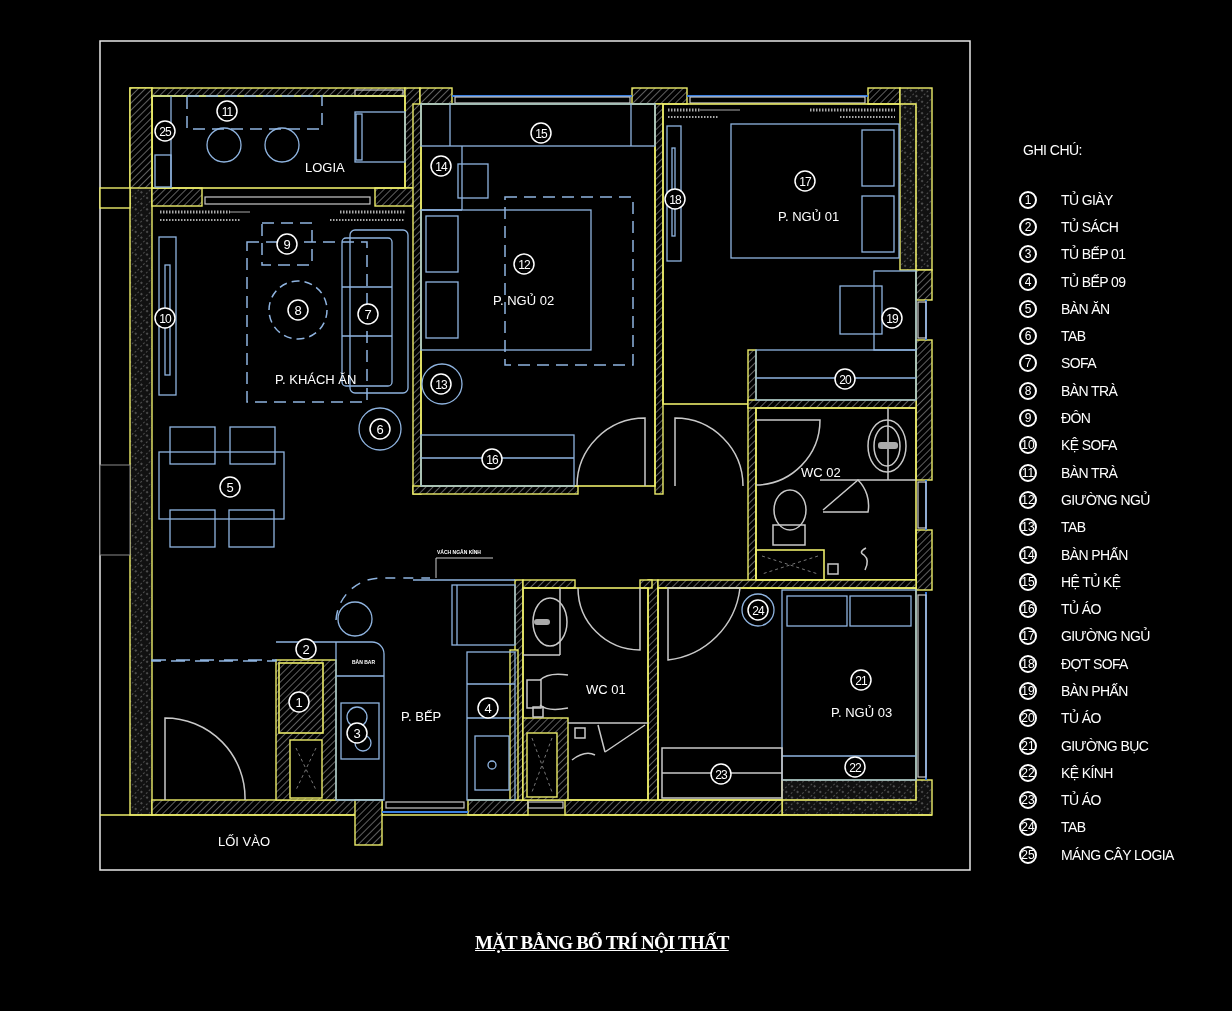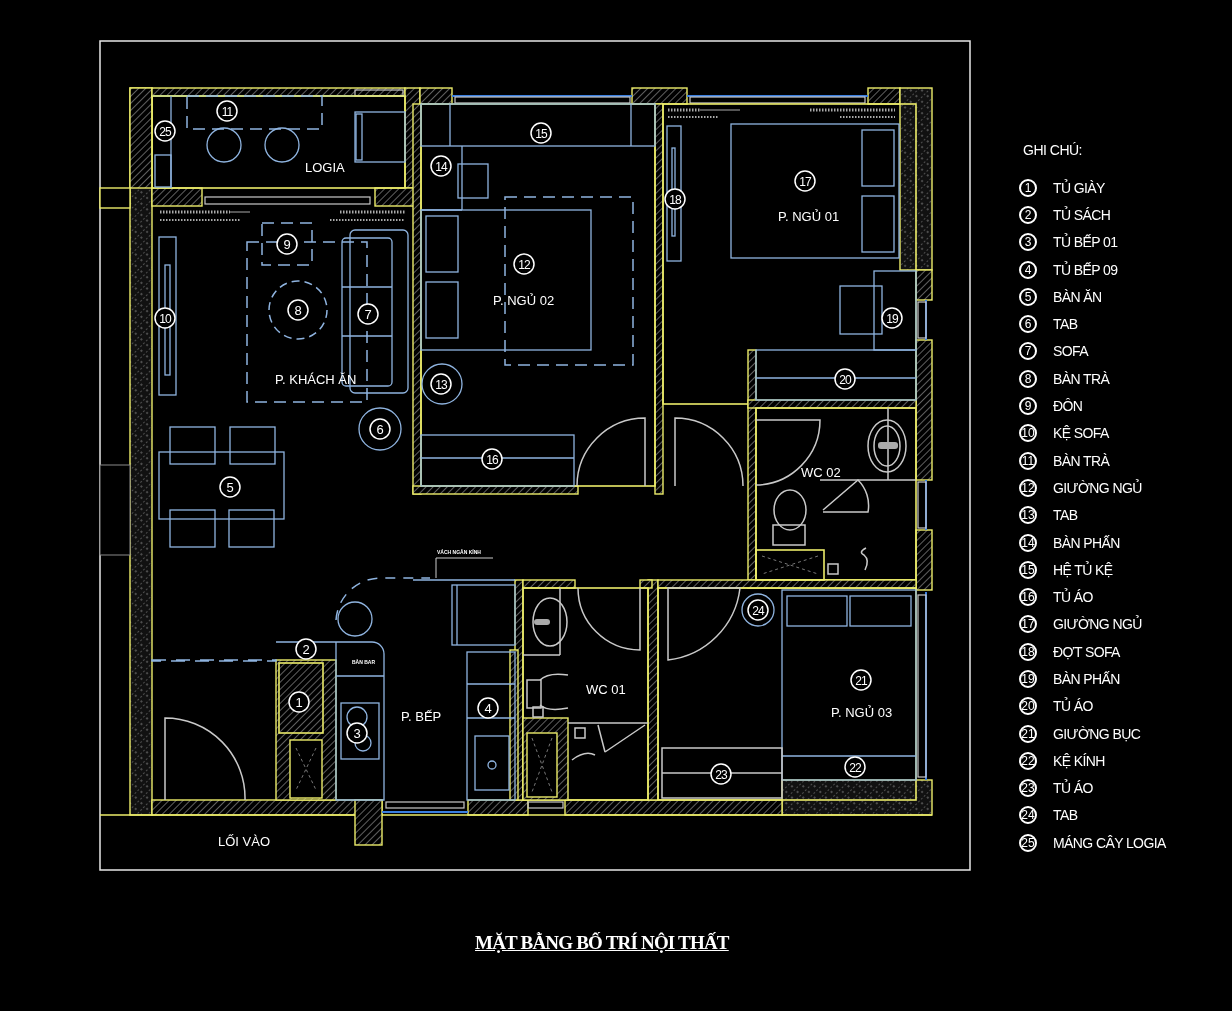--- a/index.html
+++ b/index.html
@@ -11,24 +11,24 @@
   .furn{fill:none;stroke:#8fb4e0;stroke-width:1.3;}
   .dash{fill:none;stroke:#8fb4e0;stroke-width:1.5;stroke-dasharray:12 7;}
   .door{fill:none;stroke:#c9c9c9;stroke-width:1.5;}
   .win{fill:none;stroke:#c9c9c9;stroke-width:1.2;}
   .winblue{stroke:#3a7fe0;stroke-width:2;}
   .lbl{fill:#fff;font-size:13px;font-family:"Liberation Sans",sans-serif;}
   .num-c{fill:#000;stroke:#fff;stroke-width:1.5;}
   .num-t{fill:#fff;font-size:13px;font-family:"Liberation Sans",sans-serif;text-anchor:middle;dominant-baseline:central;}
   .small{fill:#fff;font-size:5px;font-weight:bold;}
   .legend{position:absolute;left:1017px;top:142px;}
-  .legend-title{font-size:14px;margin-bottom:16px;margin-left:6px;letter-spacing:-0.5px;}
+  .legend-title{font-size:14px;margin-bottom:28px;margin-left:6px;letter-spacing:-0.5px;}
   .legend-row{display:flex;align-items:center;height:27.3px;}
   .legend-num{width:18px;height:18px;border:2px solid #fff;border-radius:50%;font-size:12px;display:flex;align-items:center;justify-content:center;box-sizing:border-box;margin-left:2px;}
-  .legend-lbl{margin-left:16px;font-size:14px;letter-spacing:-0.6px;}
+  .legend-lbl{margin-left:24px;font-size:14px;letter-spacing:-0.6px;}
   .title{position:absolute;left:475px;top:932px;font-size:19px;font-weight:bold;text-decoration:underline;letter-spacing:-0.8px;font-family:Liberation Serif, serif;}
 </style>
 </head>
 <body>
 
 <svg width="1232" height="1011" viewBox="0 0 1232 1011">
   <defs>
     <pattern id="hatch" width="5" height="5" patternUnits="userSpaceOnUse" patternTransform="rotate(45)">
       <rect width="5" height="5" fill="#000"></rect>
       <line x1="0" y1="0" x2="0" y2="5" stroke="#8a8a8a" stroke-width="1.4"></line>

